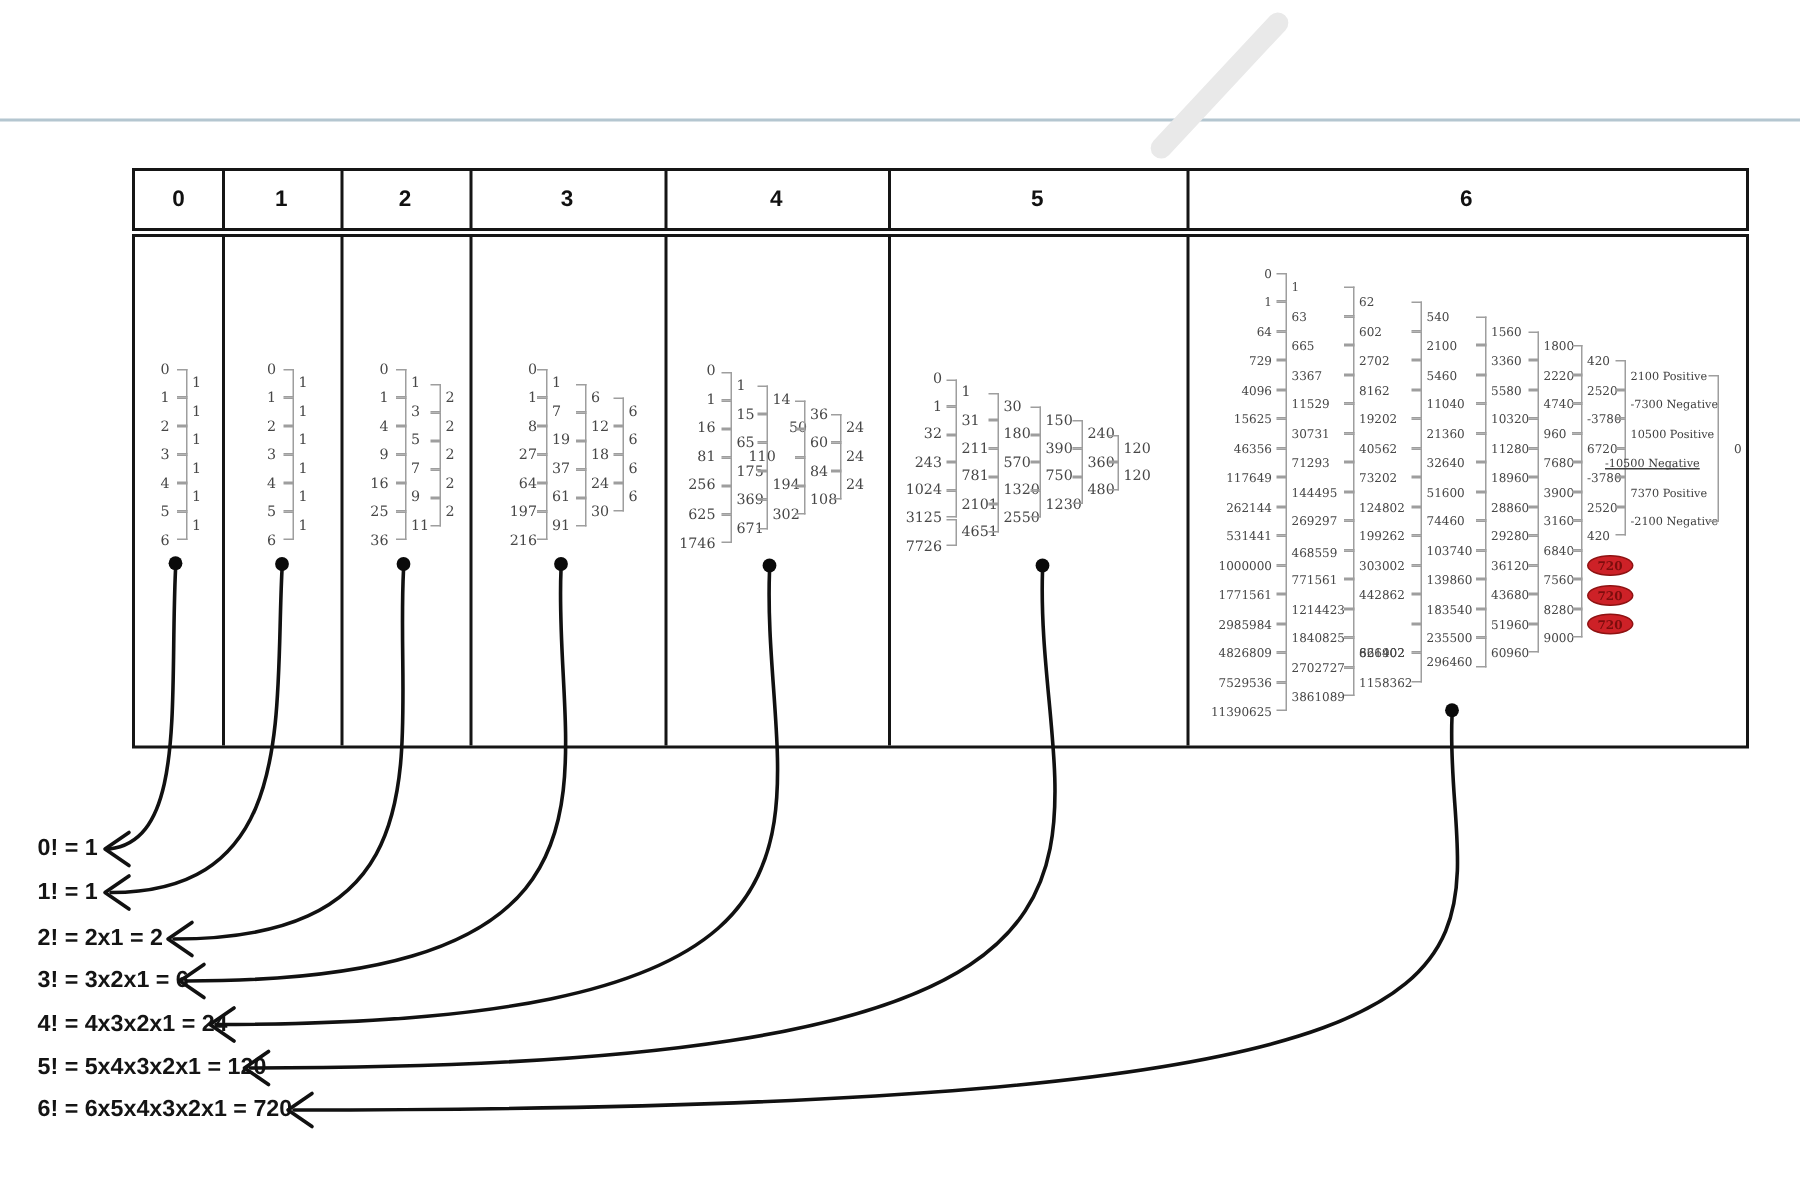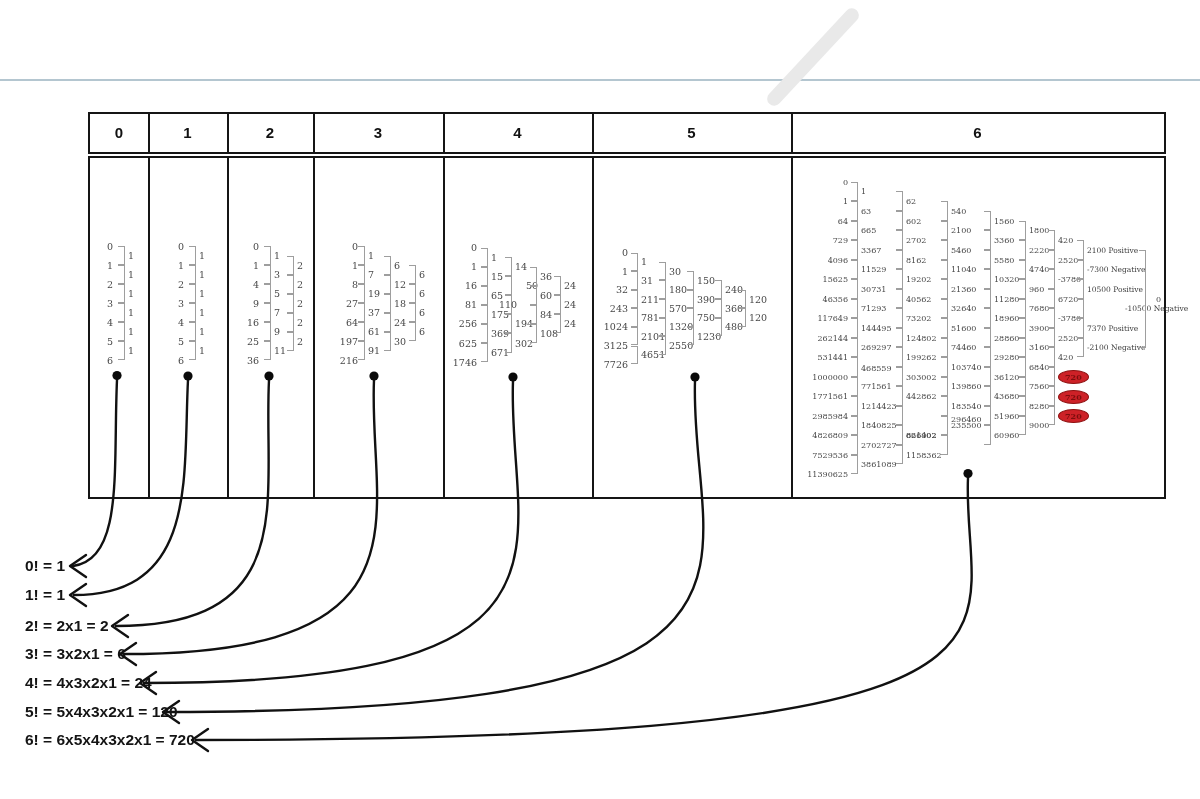--- a/index.html
+++ b/index.html
@@ -350,21 +350,21 @@
       <div class="tree-num small" style="top: 342.25px; left: 951px;">74460</div>
       <div class="brk" style="left: 941px; top: 357px; height: 19.5px;"></div>
       <div class="tree-num small" style="top: 361.75px; left: 951px;">103740</div>
       <div class="brk" style="left: 941px; top: 376.5px; height: 19.5px;"></div>
       <div class="tree-num small" style="top: 381.25px; left: 951px;">139860</div>
       <div class="brk" style="left: 941px; top: 396px; height: 19.5px;"></div>
       <div class="tree-num small" style="top: 400.75px; left: 951px;">183540</div>
       <div class="brk" style="left: 941px; top: 415.5px; height: 19.5px;"></div>
       <div class="tree-num small" style="top: 420.25px; left: 951px;">235500</div>
       <div class="brk" style="left: 941px; top: 435px; height: 19.5px;"></div>
-      <div class="tree-num small" style="top: 414px; left: 951px;">296460</div>
+      <div class="tree-num small" style="top: 436px; left: 951px;">296460</div>
       <div class="brk" style="left: 984px; top: 210.75px; height: 19.5px;"></div>
       <div class="tree-num small" style="top: 215.5px; left: 994px;">1560</div>
       <div class="brk" style="left: 984px; top: 230.25px; height: 19.5px;"></div>
       <div class="tree-num small" style="top: 235px; left: 994px;">3360</div>
       <div class="brk" style="left: 984px; top: 249.75px; height: 19.5px;"></div>
       <div class="tree-num small" style="top: 254.5px; left: 994px;">5580</div>
       <div class="brk" style="left: 984px; top: 269.25px; height: 19.5px;"></div>
       <div class="tree-num small" style="top: 274px; left: 994px;">10320</div>
       <div class="brk" style="left: 984px; top: 288.75px; height: 19.5px;"></div>
       <div class="tree-num small" style="top: 293.5px; left: 994px;">11280</div>
@@ -424,21 +424,21 @@
       <div class="tree-num small" style="top: 389.5px; left: 1058px;"><span class="oval">720</span></div>
       <div class="brk" style="left: 1048px; top: 405.75px; height: 19.5px;"></div>
       <div class="tree-num small" style="top: 409px; left: 1058px;"><span class="oval">720</span></div>
       <div class="brk" style="left: 1077px; top: 240px; height: 19.5px;"></div>
       <div class="tree-num small anno" style="top: 244.75px; left: 1087px;">2100 Positive</div>
       <div class="brk" style="left: 1077px; top: 259.5px; height: 19.5px;"></div>
       <div class="tree-num small anno" style="top: 264.25px; left: 1087px;">-7300 Negative</div>
       <div class="brk" style="left: 1077px; top: 279px; height: 19.5px;"></div>
       <div class="tree-num small anno" style="top: 283.75px; left: 1087px;">10500 Positive</div>
       <div class="brk" style="left: 1077px; top: 298.5px; height: 19.5px;"></div>
-      <div class="tree-num small anno" style="top: 303.25px; left: 1125px;">-10500 Negative</div>
+      <div class="tree-num small anno" style="top: 303.25px; left: 1070px; text-decoration: underline;">-10500 Negative</div>
       <div class="brk" style="left: 1077px; top: 318px; height: 19.5px;"></div>
       <div class="tree-num small anno" style="top: 322.75px; left: 1087px;">7370 Positive</div>
       <div class="brk" style="left: 1077px; top: 337.5px; height: 19.5px;"></div>
       <div class="tree-num small anno" style="top: 342.25px; left: 1087px;">-2100 Negative</div>
       <div class="brk" style="left: 1139px; top: 249.75px; height: 98.5px;"></div>
       <div class="tree-num small" style="left: 1156px; top: 293.5px;">0</div>
     </div>
 
   <svg id="connectors" width="1200" height="799">
       <path d="M117,380 C113,468 124,560 73,566" fill="none" stroke="#111111" stroke-width="2.4" stroke-linecap="round"></path>

